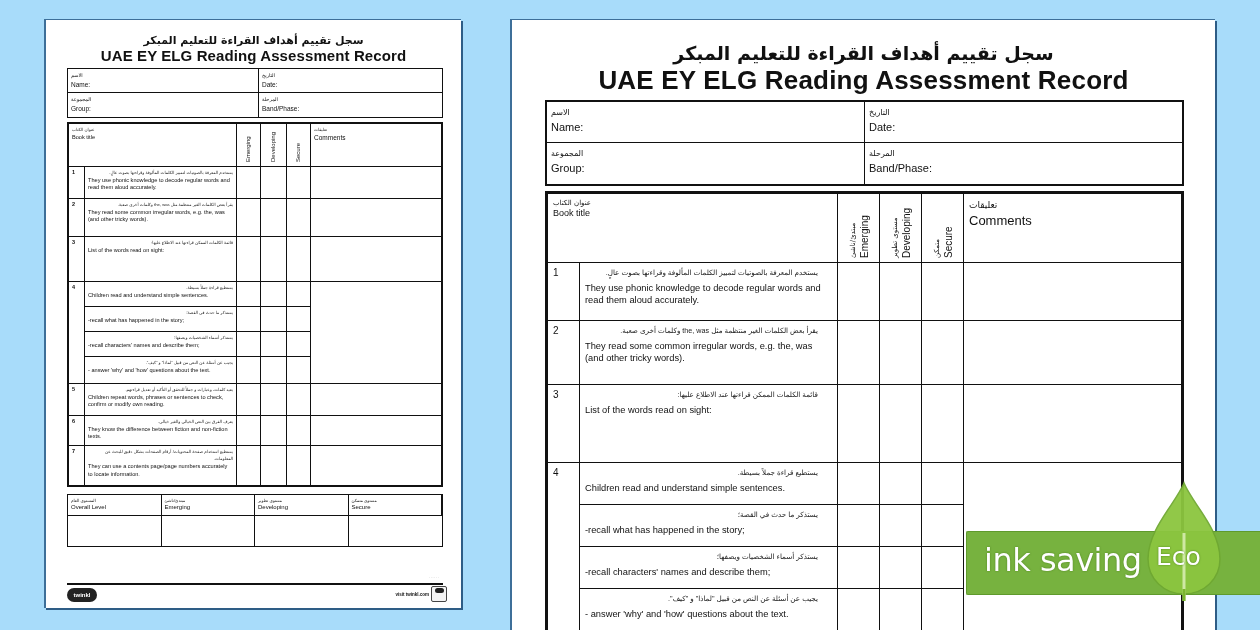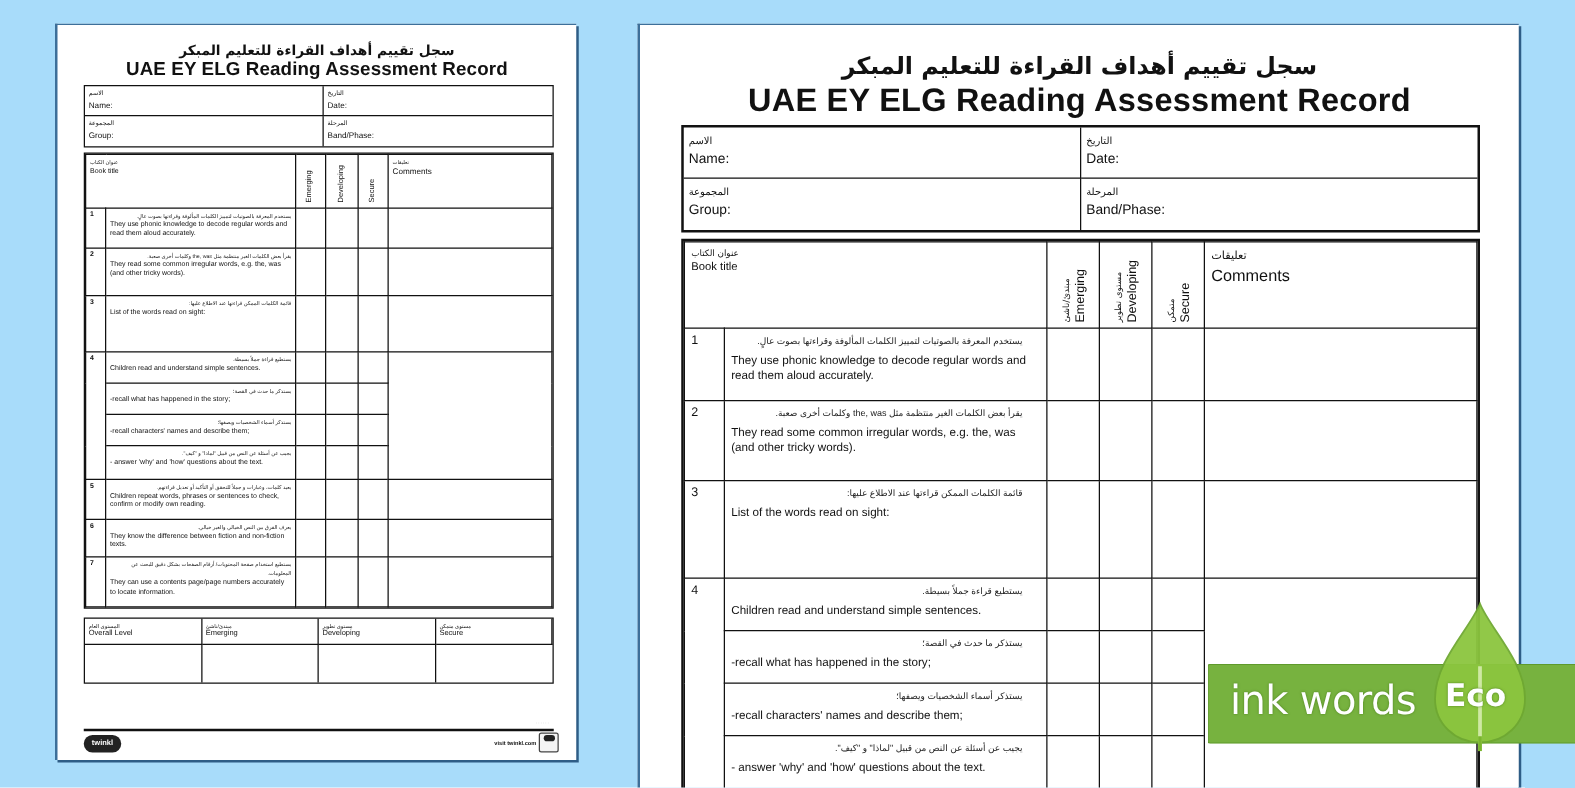--- a/index.html
+++ b/index.html
@@ -62,21 +62,21 @@
   .R .crit .vert .ar-v { font-size: 7px; display: block; }
   .R .crit .comments { font-size: 13px; line-height: 15px; }
   .R .crit .comments .ar { font-size: 9px; display: block; text-align: left; direction: ltr; }
   .R .crit .num { font-size: 10px; }
   .R .crit .ar-line { font-size: 7.2px; text-align: right; direction: rtl; display: block; margin-bottom: 2px; padding-right: 14px; color: #222; }
 
   
   .eco { position: absolute; left: 966px; top: 531px; width: 294px; height: 64px; background: #77b23f; border: 1px solid #5f9a2c; border-right: none; border-radius: 2px 0 0 2px; }
   .eco .label { position: absolute; left: 17px; top: 9px; color: #fff; font-size: 32px; font-family: "DejaVu Sans", sans-serif; font-weight: normal; letter-spacing: -0.5px; text-shadow: 0 0 2px #4a7d1c; }
   .leaf { position: absolute; left: 1146px; top: 481px; width: 76px; height: 120px; }
-  .leaf .eco-text { position: absolute; left: 10px; top: 61px; color: #fff; font-size: 25px; font-weight: bold; font-family: "DejaVu Sans", sans-serif; text-shadow: 0 0 2px #4a7d1c; }
+  .leaf .eco-text { position: absolute; left: 10px; top: 61px; color: #fff; font-size: 25px; font-weight: normal; font-family: "DejaVu Sans", sans-serif; text-shadow: 0 0 2px #4a7d1c; }
 </style>
 </head>
 <body>
 
 <div class="page left L">
   <div class="ar-title ar">سجل تقييم أهداف القراءة للتعليم المبكر</div>
   <div class="en-title">UAE EY ELG Reading Assessment Record</div>
 
   <div class="info">
     <div class="cell"><span class="ar">الاسم</span><span>Name:</span></div>
@@ -289,21 +289,21 @@
         <td></td>
             <td></td>
             <td></td>
       </tr>
     </tbody>
       </table>
   </div>
 </div>
 
 <div class="eco">
-  <span class="label">ink words</span>
+  <span class="label">ink saving</span>
 </div>
 <div class="leaf">
   <svg width="76" height="120" viewBox="0 0 76 120">
     <path d="M38 2 C 46 22, 74 48, 74 78 C 74 98, 58 113, 38 113 C 18 113, 2 98, 2 78 C 2 48, 30 22, 38 2 Z" fill="#8cc63f" stroke="#6fa832" stroke-width="1.5" opacity="0.95"></path>
     <line x1="38" y1="52" x2="38" y2="120" stroke="#cfe8a4" stroke-width="3"></line>
     <line x1="38" y1="108" x2="38" y2="120" stroke="#7ab52e" stroke-width="3"></line>
   </svg>
   <span class="eco-text">Eco</span>
 </div>
 

